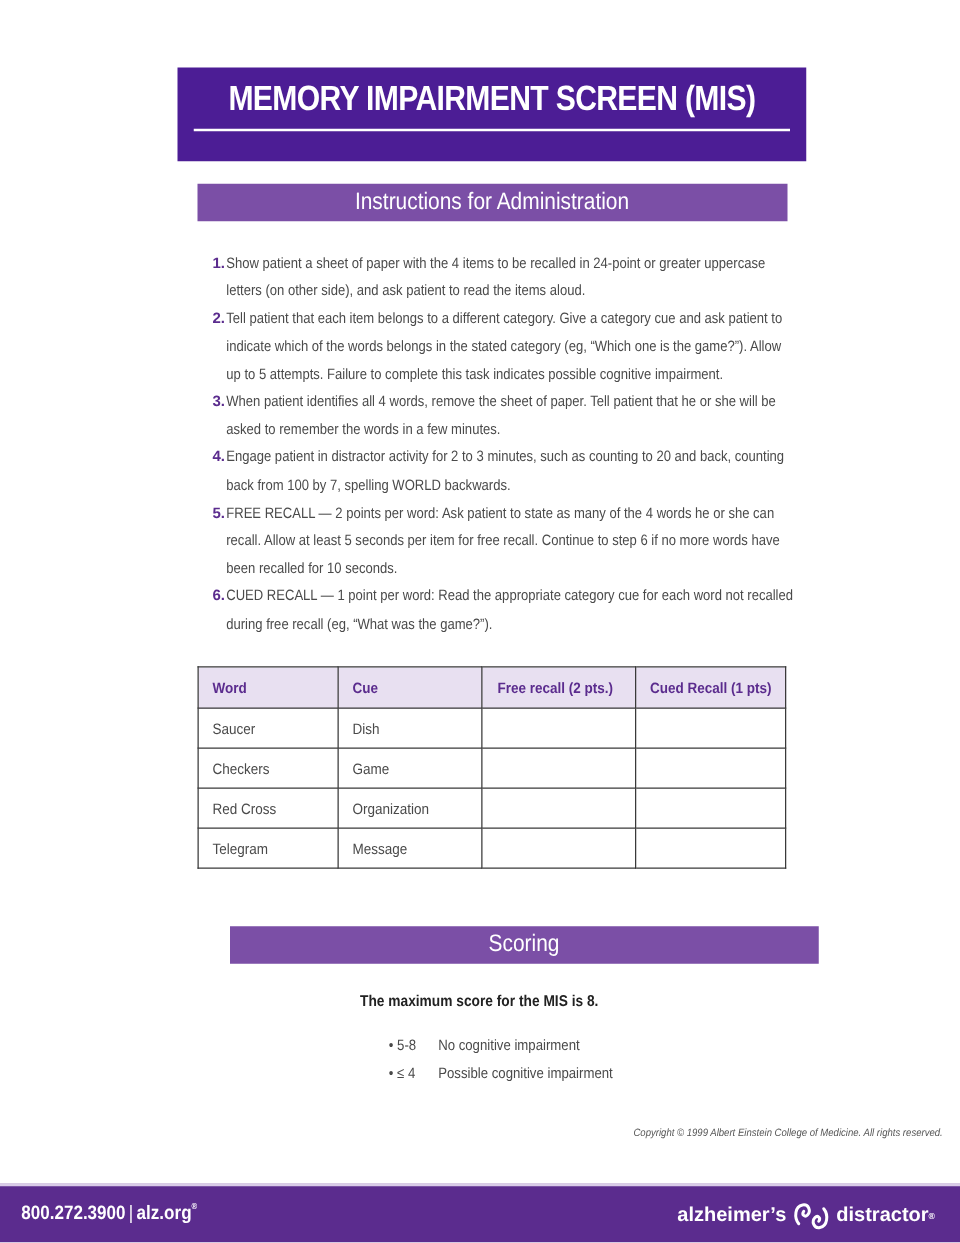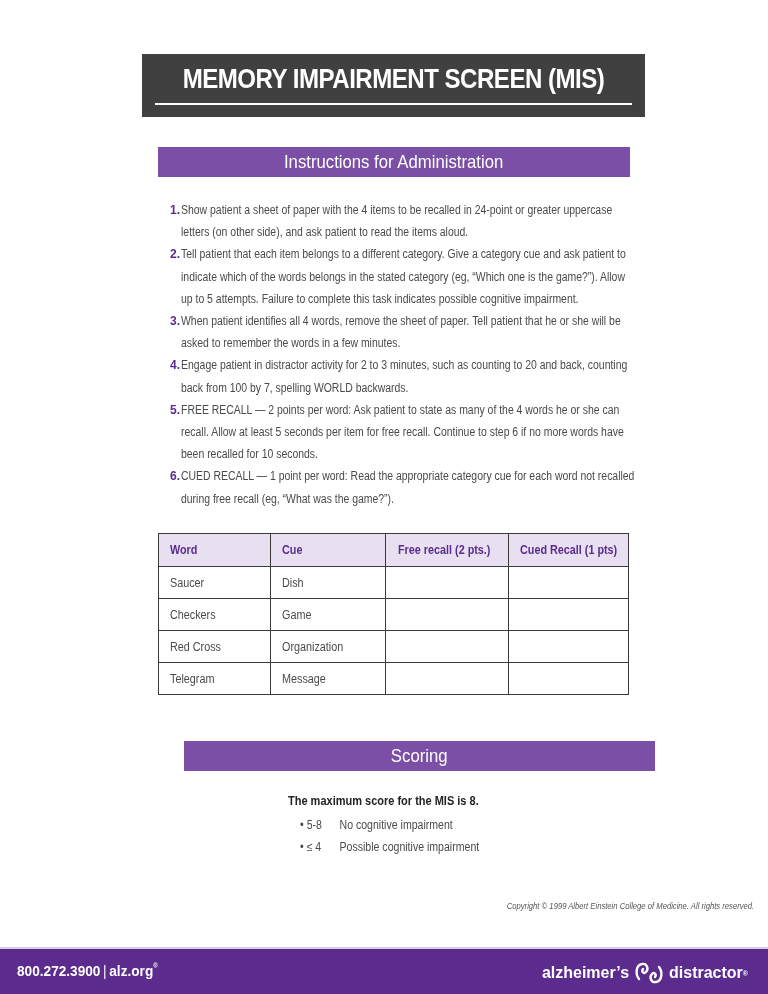--- a/index.html
+++ b/index.html
@@ -3,22 +3,22 @@
   <meta charset="utf-8">
   <style>
     html, body { margin: 0; padding: 0; }
     body {
       width: 768px; height: 994px; position: relative; overflow: hidden;
       background: #ffffff;
       font-family: "Liberation Sans", sans-serif;
       color: #444444;
     }
     .title-block {
-      position: absolute; left: 142px; top: 54px; width: 503px; height: 63px;
-      background: #404040; box-sizing: border-box;
+      position: absolute; left: 142px; top: 54px; width: 503px; height: 75px;
+      background: #4c1d95; box-sizing: border-box;
     }
     .title-text {
       position: absolute; left: 0; right: 0; top: 9px;
       text-align: center; color: #ffffff;
       font-family: "Liberation Sans", sans-serif; font-weight: bold;
       font-size: 28px; letter-spacing: -0.6px; transform: scaleX(0.86); transform-origin: center;
       white-space: nowrap;
     }
     .title-rule {
       position: absolute; left: 13px; right: 13px; top: 49px; height: 2px; background: #ffffff;
@@ -53,21 +53,21 @@
     table.mis .c1 { width: 101px; }
     table.mis .c2 { width: 104px; }
     table.mis .c3 { width: 110px; padding-left: 12px; }
     table.mis .c4 { width: 108px; }
     .cell-txt { display: inline-block; transform: scaleX(0.9); transform-origin: left; white-space: nowrap; }
     .max-score {
       position: absolute; left: 288px; top: 794px; font-size: 12.5px; font-weight: bold; color: #222222;
       transform: scaleX(0.88); transform-origin: left; white-space: nowrap;
     }
     .score-list {
-      position: absolute; left: 300px; top: 814px; margin: 0; padding: 0; list-style: none;
+      position: absolute; left: 300px; top: 814px; margin: 11px; padding: 0; list-style: none;
       font-size: 12px; color: #4a4a4a; line-height: 22px;
     }
     .score-list li { transform: scaleX(0.88); transform-origin: left; white-space: nowrap; }
     .score-list .range { display: inline-block; width: 34px; }
     .copyright {
       position: absolute; left: 0; right: 0; top: 901px; text-align: right;
       font-size: 8.5px; font-style: italic; color: #555555;
     }
     .copyright span { display: inline-block; transform: scaleX(0.9); }
     .footer {

